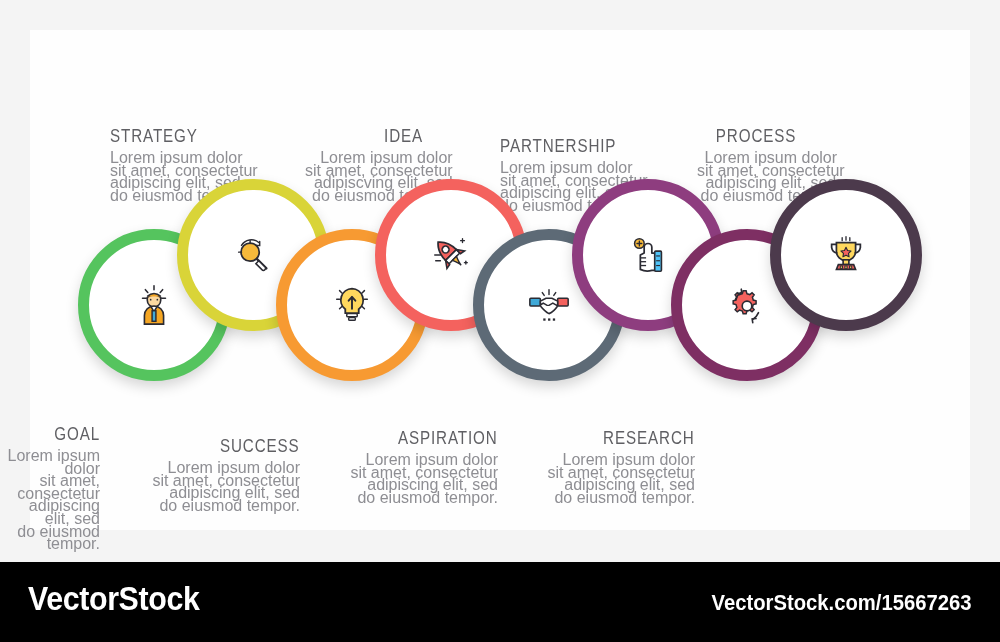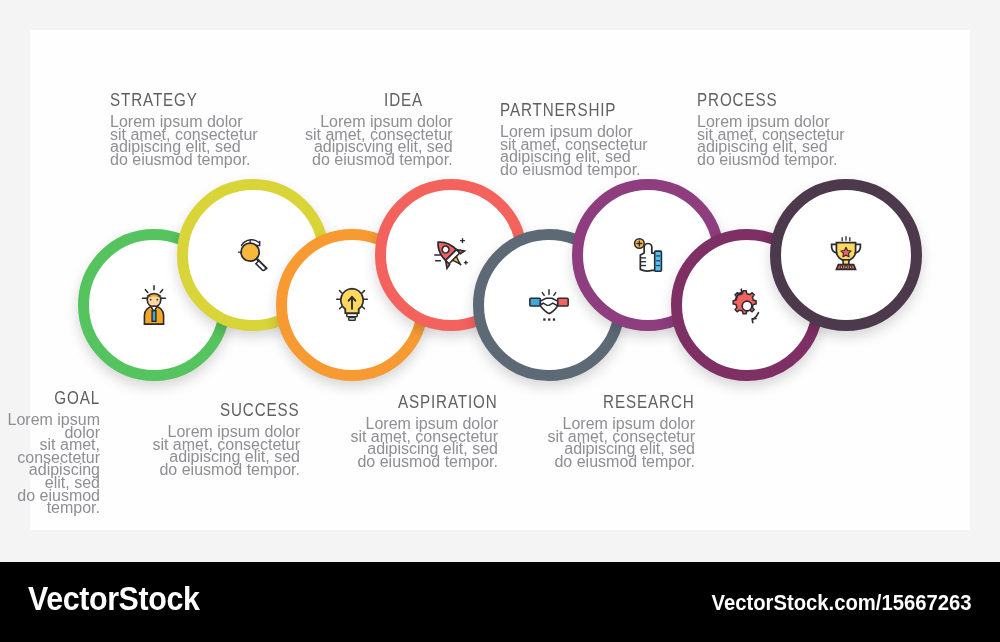--- a/index.html
+++ b/index.html
@@ -12,21 +12,21 @@
   }
   #stage{position:absolute;left:0;top:0;width:1000px;height:642px;}
 
   
   .canvas{
     position:absolute;left:30px;top:30px;width:940px;height:500px;
     background:#fefefe;
   }
 
   
-  .label-block{position:absolute;}
+  .label-block{position:absolute;margin-top:36px;}
   .label-title{
     font-family:"Liberation Sans",sans-serif;
     font-size:19px;
     letter-spacing:1.1px;
     color:#5f5f63;
     font-weight:400;
     transform:scaleX(0.80);
     transform-origin:left center;
     white-space:nowrap;
     margin:0 0 6px 0;
@@ -109,21 +109,21 @@
 adipiscving elit, sed
 do eiusmod tempor.</div>
       </div>
       <div class="label-block" style="top: 100px; left: 500px;">
         <div class="label-title">PARTNERSHIP</div>
         <div class="label-body">Lorem ipsum dolor
 sit amet, consectetur
 adipiscing elit, sed
 do eiusmod tempor.</div>
       </div>
-      <div class="label-block" style="top: 90px; left: 697px;">
+      <div class="label-block" style="top: 90px; left: 697px; text-align: center;">
         <div class="label-title">PROCESS</div>
         <div class="label-body">Lorem ipsum dolor
 sit amet, consectetur
 adipiscing elit, sed
 do eiusmod tempor.</div>
       </div>
     </div>
 
   <div class="chain" id="chain">
       <div class="halo" style="width: 124px; height: 124px; left: 92px; top: 243px;"></div>

